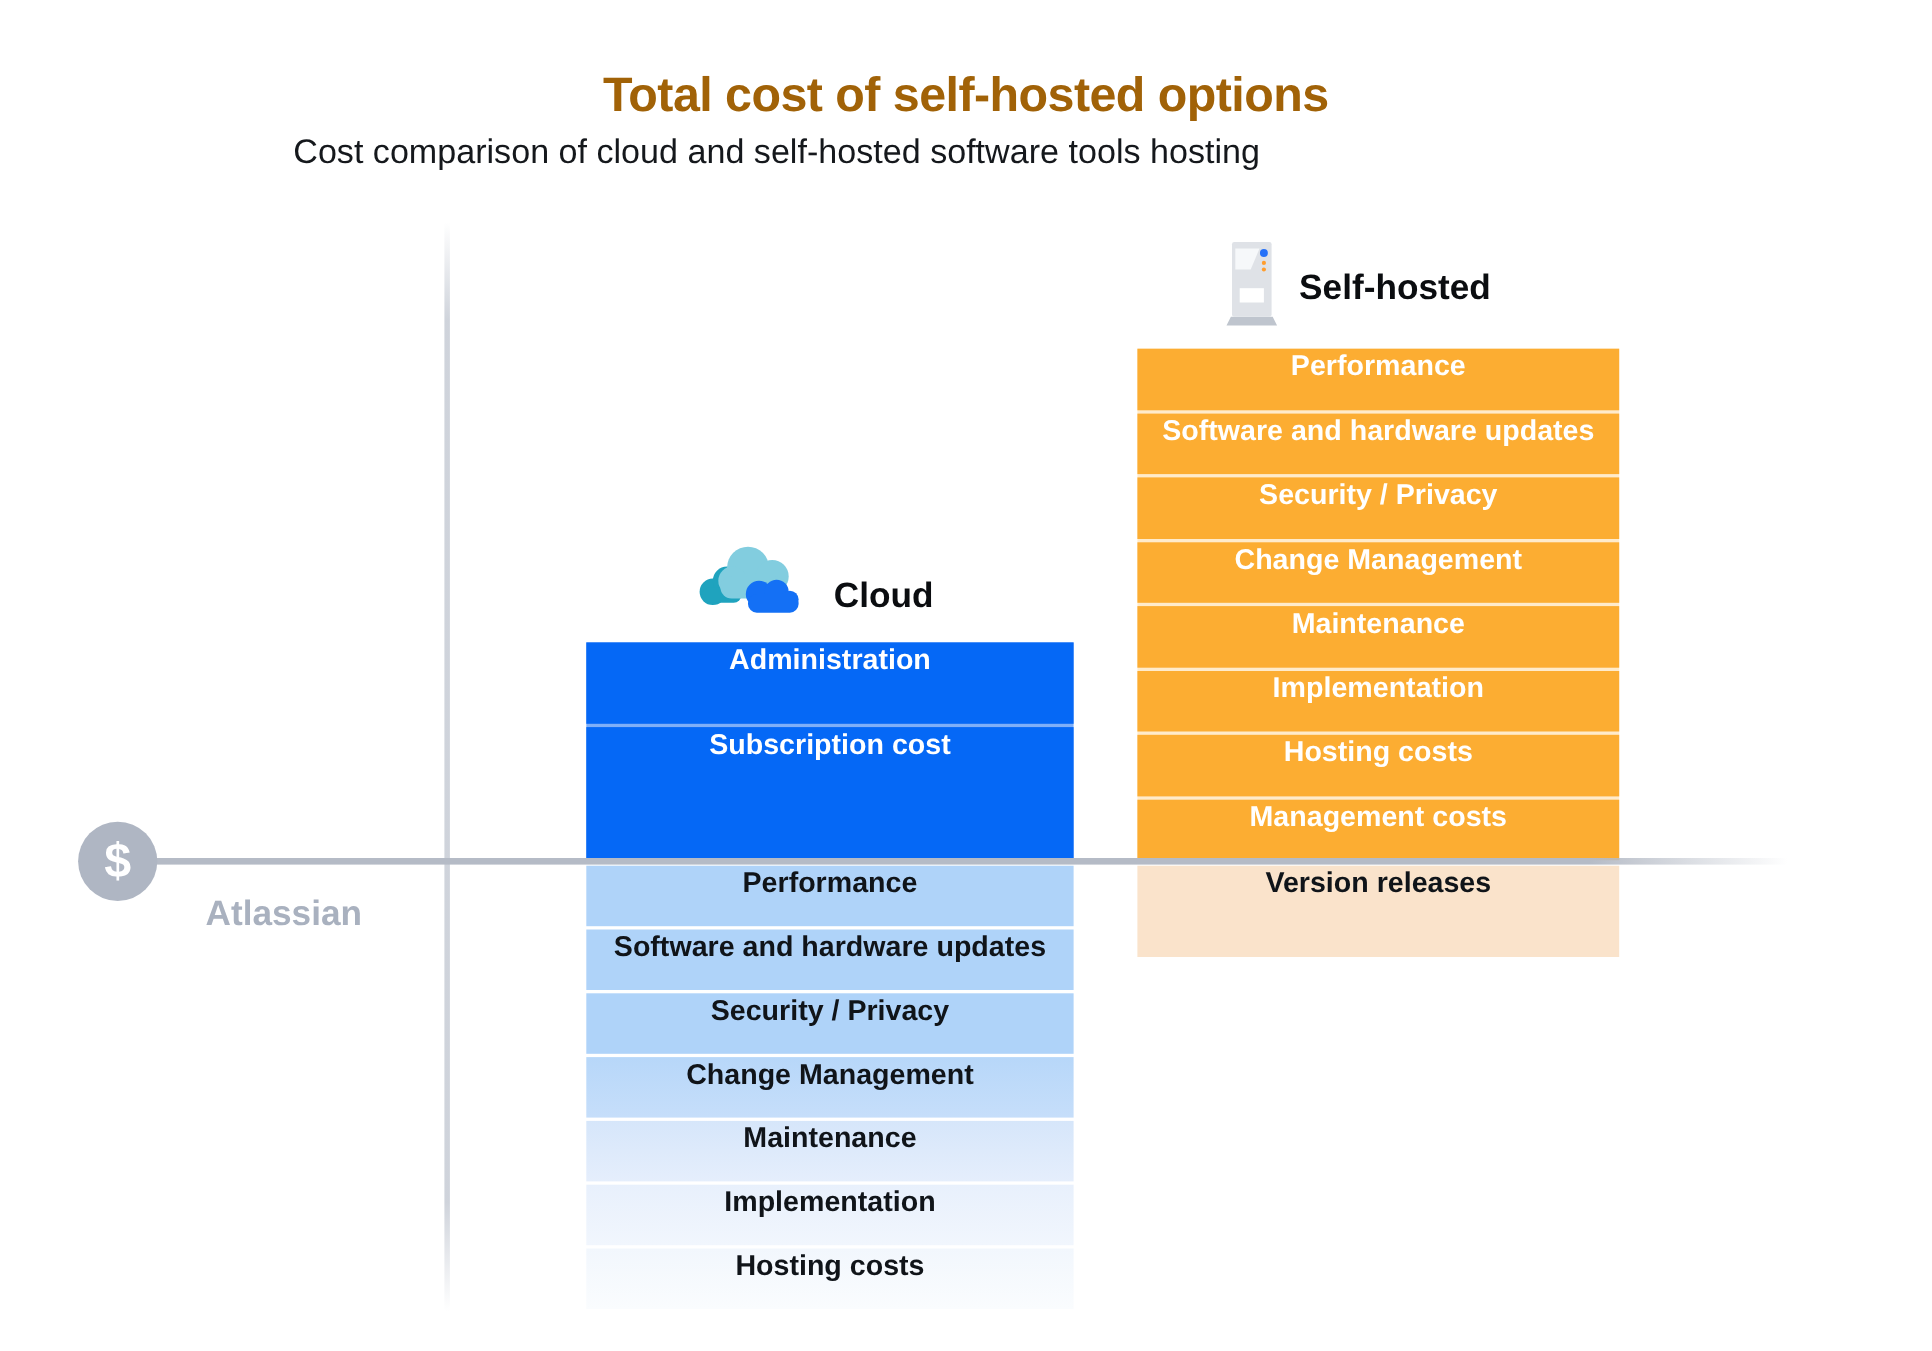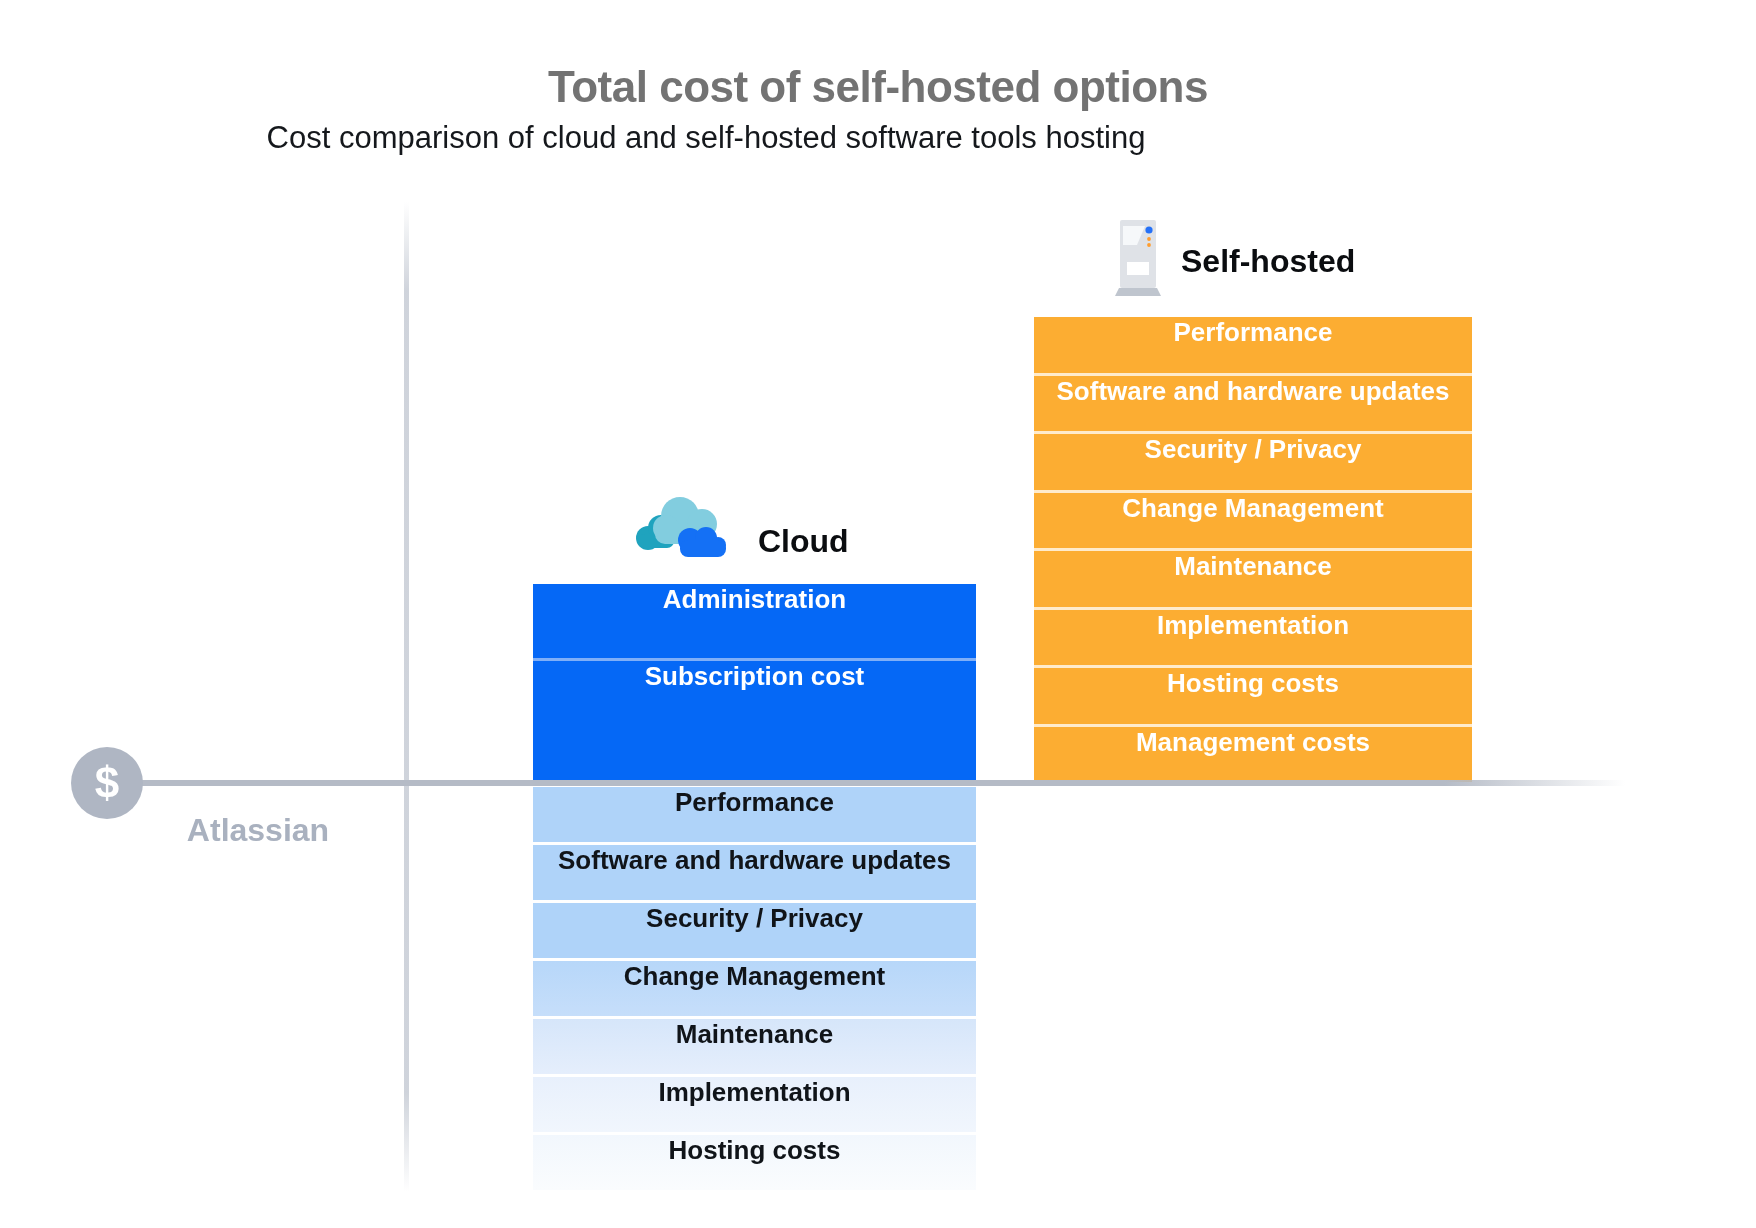--- a/index.html
+++ b/index.html
@@ -2,21 +2,21 @@
 <html><head>
 <meta charset="utf-8">
 <style>
   html,body{margin:0;padding:0;background:#fff;}
   .canvas{
     position:relative;width:1756px;height:1228px;background:#ffffff;overflow:hidden;
     font-family:"Liberation Sans","DejaVu Sans",sans-serif;color:#0e1116;
   }
   
   .title{position:absolute;top:62px;left:0;width:1756px;text-align:center;
-    font-size:44px;font-weight:800;letter-spacing:-0.5px;color:#737373;}
+    font-size:44px;font-weight:800;letter-spacing:-0.5px;color:#a16207;}
   .subtitle{position:absolute;top:120px;left:0;width:1412px;text-align:center;
     font-size:31px;font-weight:400;color:#15181c;}
   
   .vline{position:absolute;left:404px;top:202px;width:5px;height:990px;z-index:1;
     background:linear-gradient(180deg,rgba(199,204,213,0) 0%,rgba(199,204,213,.85) 9%,
       rgba(199,204,213,.85) 90%,rgba(199,204,213,0) 100%);}
   .hline{position:absolute;left:138px;top:780px;width:1502px;height:6px;z-index:6;
     background:linear-gradient(90deg,#b5bbc6 0%,#b5bbc6 87%,rgba(181,187,198,0) 99%);}
   .dollar{position:absolute;left:71px;top:747px;width:72px;height:72px;border-radius:50%;
     background:#afb6c3;z-index:7;display:flex;align-items:center;justify-content:center;}
@@ -154,14 +154,19 @@
     <span class="bar-label">Implementation</span>
   </div>
       <div class="bar">
     <span class="bar-label">Hosting costs</span>
   </div>
       <div class="bar">
     <span class="bar-label">Management costs</span>
   </div>
     </div>
 
+  <div class="col sh-below">
+      <div class="bar" style="height: 83px;">
+    <span class="bar-label">Version releases</span>
+  </div>
+    </div>
 
 </div>
 
 </body></html>

